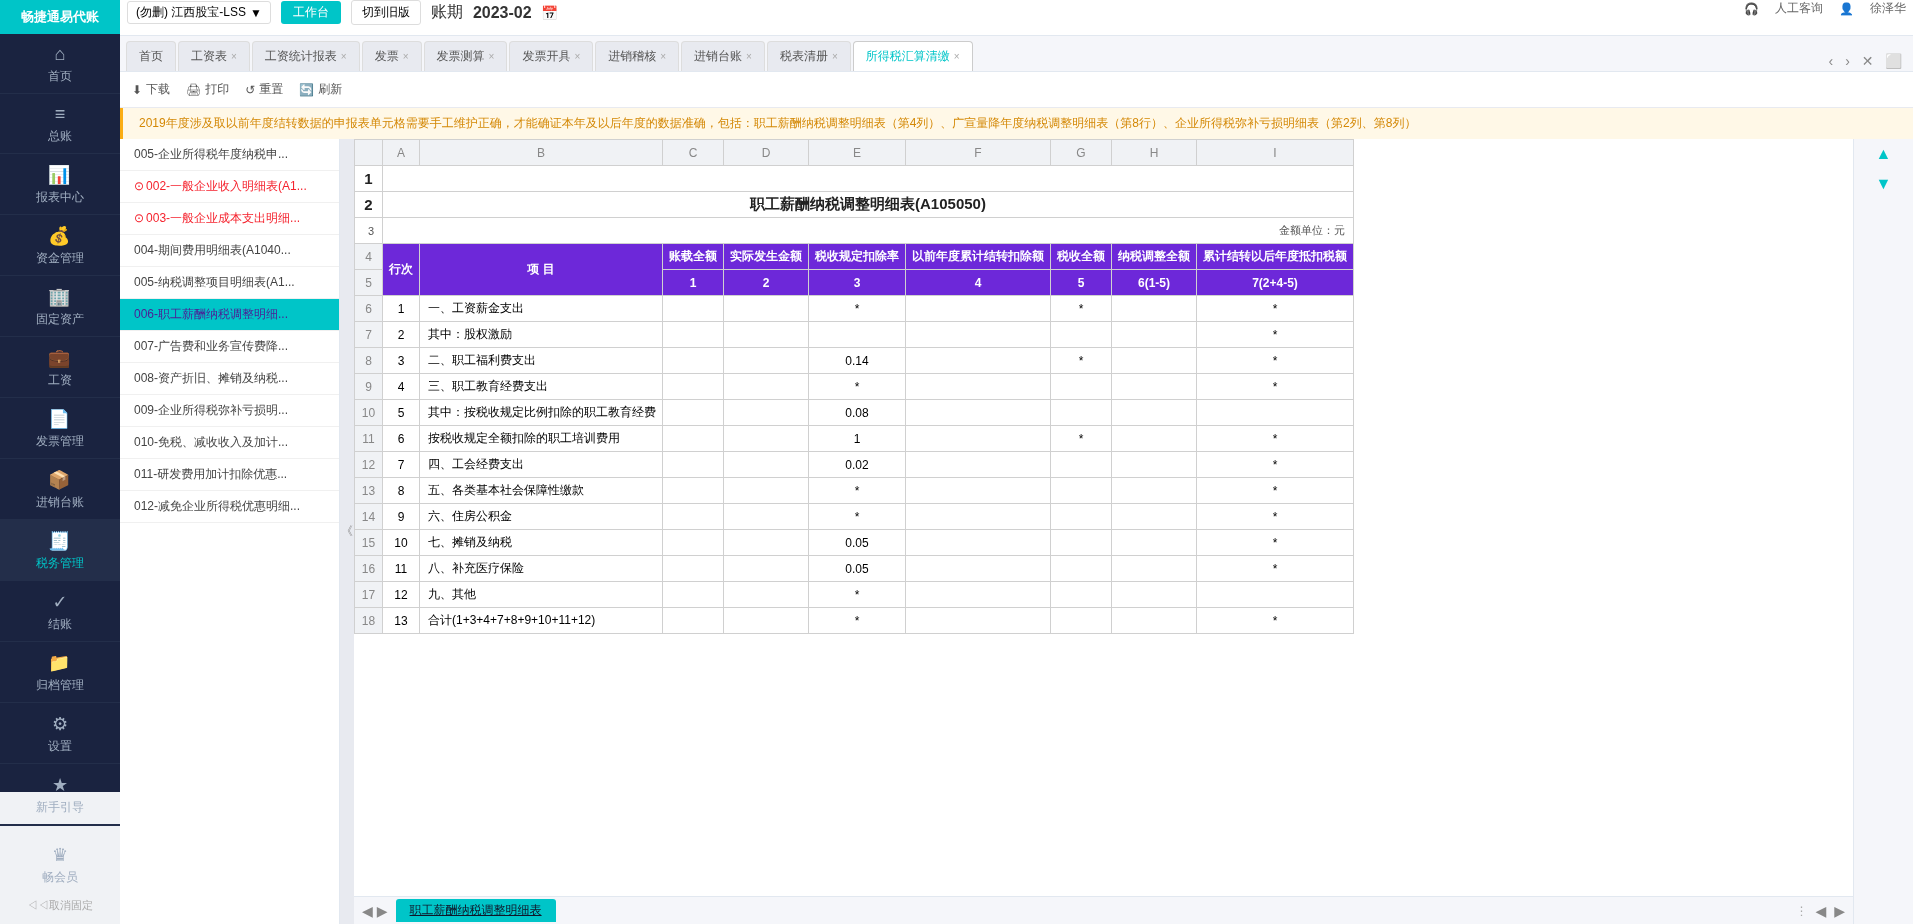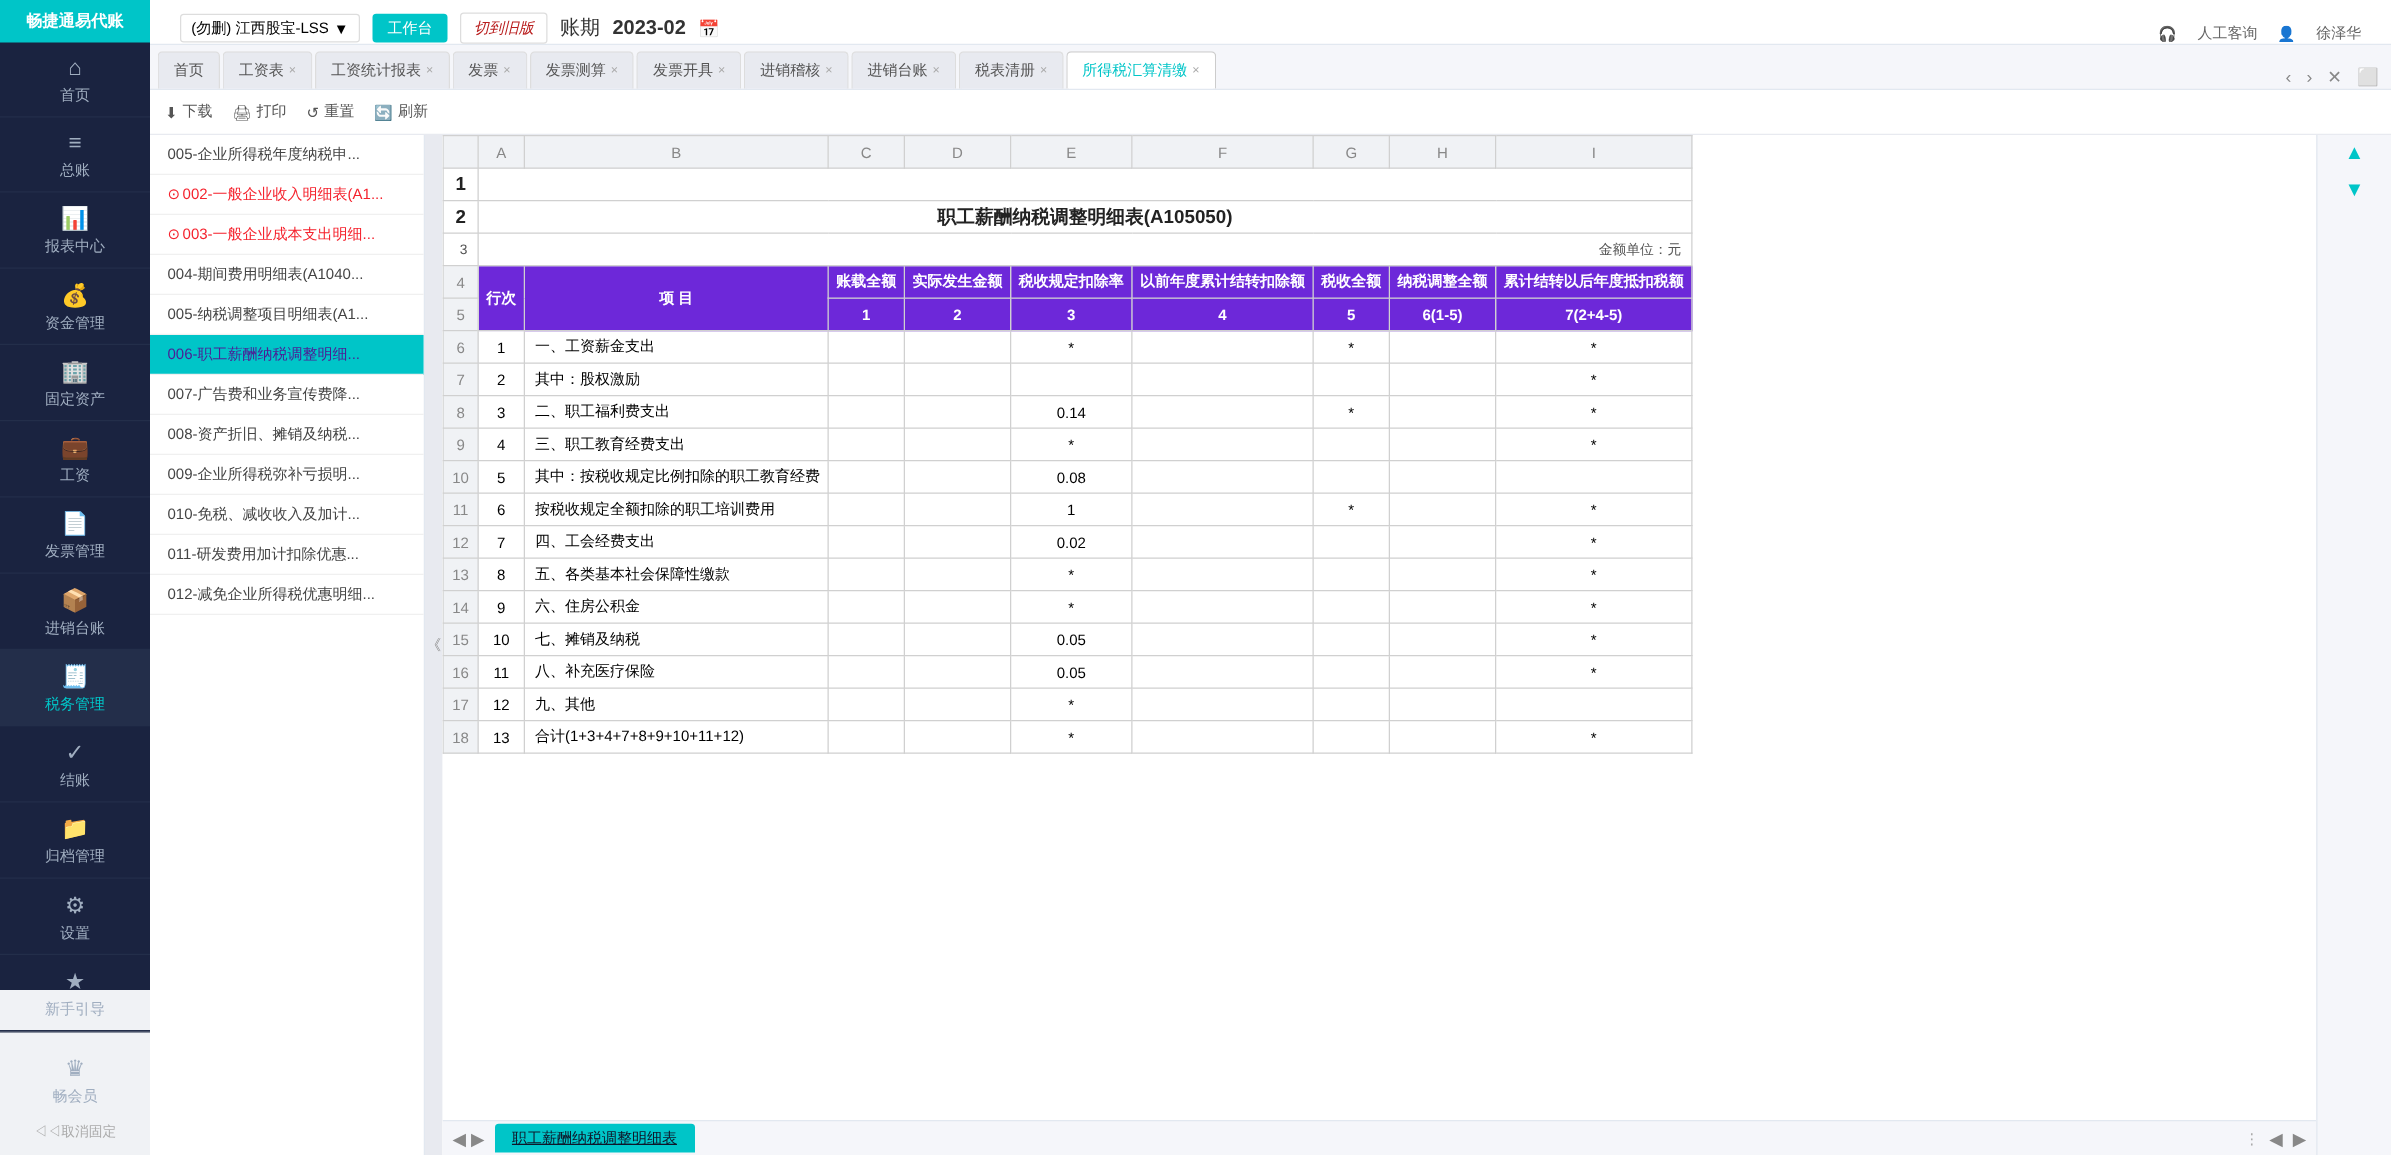--- a/index.html
+++ b/index.html
@@ -59,39 +59,39 @@
       flex-direction: column;
       height: 924px;
       overflow: hidden;
     }
 
     
     .header {
       height: 36px;
       background: #fff;
       display: flex;
-      align-items: flex-end;
-      padding: 0 24px;
+      align-items: flex-start;
+      padding: 0 7px;
       border-bottom: 1px solid #e2e8f0;
       gap: 10px;
       justify-content: space-between;
     }
     .header-left { display: flex; align-items: center; gap: 10px; }
     .company-select {
       display: flex; align-items: center; gap: 4px;
       border: 1px solid #ddd; border-radius: 3px; padding: 2px 8px; font-size: 12px; cursor: pointer;
       background: #fff;
     }
     .workbench-btn {
       background: #00c5c8; color: #fff; border: none; border-radius: 3px;
       padding: 3px 12px; font-size: 12px; cursor: pointer;
     }
     .old-version-btn {
-      background: #fff; color: #b91c1c; border: 1px solid #ddd; border-radius: 3px;
-      padding: 3px 10px; font-size: 12px; cursor: pointer; font-style: italic;
+      background: #fff; color: #000000; border: 1px solid #ddd; border-radius: 3px;
+      padding: 3px 10px; font-size: 12px; cursor: pointer;
     }
     .period-label { font-size: 16px; color: #333; }
     .header-right { display: flex; align-items: center; gap: 16px; font-size: 12px; color: #666; }
 
     
     .tabs-bar {
       height: 36px;
       background: #f5f6fa;
       display: flex;
       align-items: flex-end;
@@ -437,20 +437,23 @@
     <button class="toolbar-btn">
       <span>↺</span>
       <span>重置</span>
     </button>
     <button class="toolbar-btn">
       <span>🔄</span>
       <span>刷新</span>
     </button>
   </div>
 
+  <div class="alert-banner">
+    <span>2019年度涉及取以前年度结转数据的申报表单元格需要手工维护正确，才能确证本年及以后年度的数据准确，包括：职工薪酬纳税调整明细表（第4列）、广宣量降年度纳税调整明细表（第8行）、企业所得税弥补亏损明细表（第2列、第8列）</span>
+  </div>
 
   <div class="content-area">
 
     <div class="left-panel">
       <div class="left-panel-item">005-企业所得税年度纳税申...</div>
       <div class="left-panel-item error">
         <span style="color:#f5222d;margin-right:2px;">⊙</span><span>002-一般企业收入明细表(A1...</span>
       </div>
       <div class="left-panel-item error">
         <span style="color:#f5222d;margin-right:2px;">⊙</span><span>003-一般企业成本支出明细...</span>

